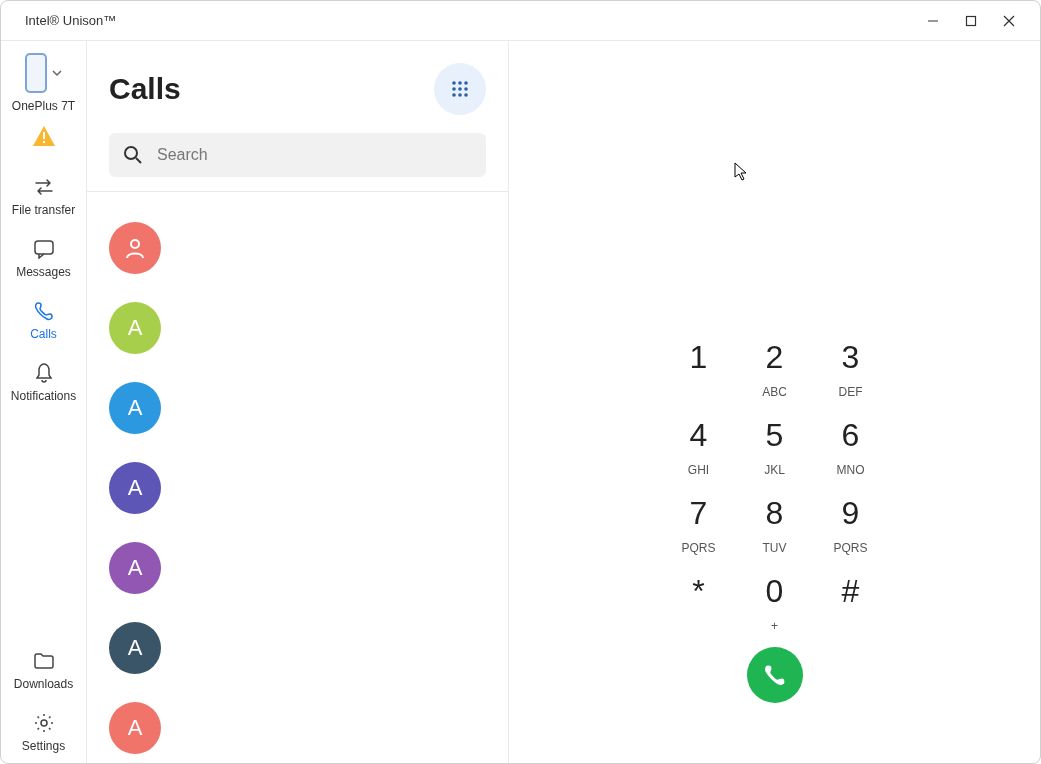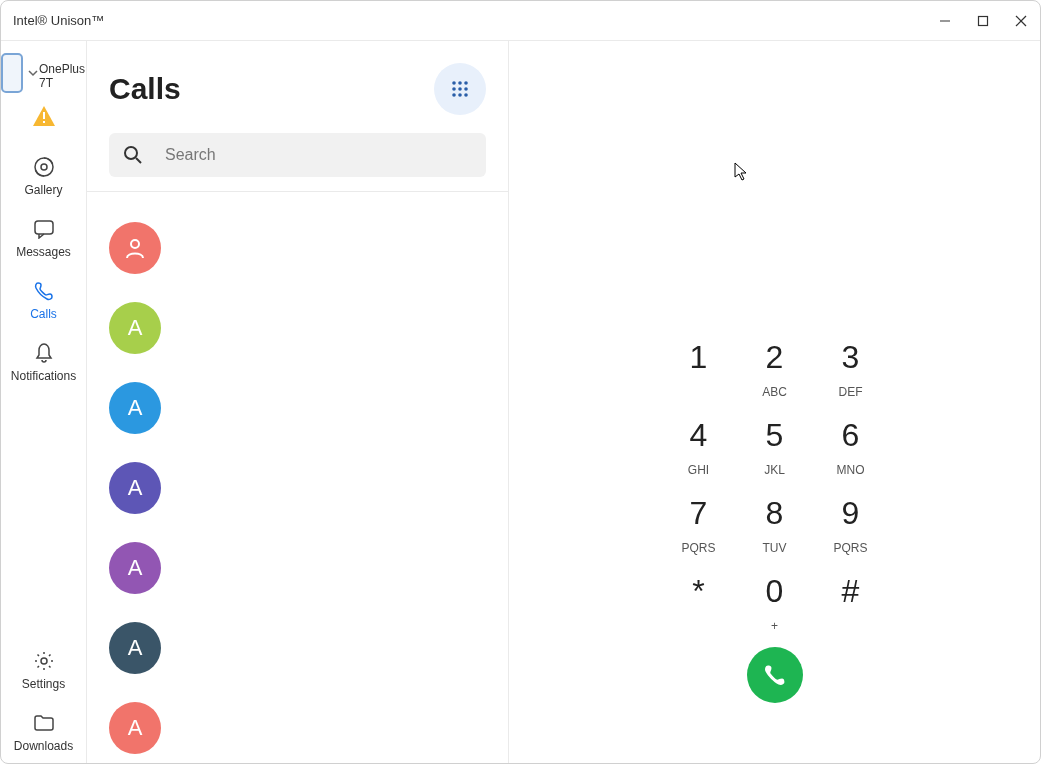--- a/index.html
+++ b/index.html
@@ -12,21 +12,21 @@
       display: flex;
       flex-direction: column;
       border: 1px solid #d0d0d0;
       border-radius: 8px;
     }
     .titlebar {
       height: 40px;
       display: flex;
       align-items: center;
       justify-content: space-between;
-      padding: 0 12px;
+      padding: 0 24px;
       border-bottom: 1px solid #eaeaea;
     }
     .titlebar-title {
       font-size: 13px;
       color: #333;
     }
     .titlebar-controls {
       display: flex;
       gap: 24px;
       align-items: center;
@@ -48,21 +48,21 @@
     .sidebar {
       width: 86px;
       border-right: 1px solid #eaeaea;
       display: flex;
       flex-direction: column;
       align-items: center;
       padding-top: 12px;
     }
     .device {
       display: flex;
-      flex-direction: row;
+      flex-direction: column;
       align-items: center;
       margin-bottom: 4px;
       cursor: pointer;
     }
     .device-row {
       display: flex;
       align-items: center;
       gap: 4px;
     }
     .phone-rect {
@@ -141,21 +141,21 @@
       cursor: pointer;
     }
     .search-box {
       margin-top: 18px;
       height: 44px;
       background: #f1f1f1;
       border-radius: 6px;
       display: flex;
       align-items: center;
       padding: 0 14px;
-      gap: 22px;
+      gap: 14px;
     }
     .search-input {
       flex: 1;
       border: none;
       background: transparent;
       font-size: 16px;
       outline: none;
       color: #333;
     }
     .search-input::placeholder {
@@ -269,32 +269,30 @@
       <span class="device-label">OnePlus 7T</span>
     </div>
     <div class="warning-triangle">
       <svg width="24" height="22" viewBox="0 0 24 22">
           <polygon points="12,1 23,21 1,21" fill="#f7b731"></polygon>
           <rect x="11" y="7" width="2" height="7" fill="#fff"></rect>
           <rect x="11" y="16" width="2" height="2" fill="#fff"></rect>
         </svg>
     </div>
 
-
     <div class="sidebar-item">
       <span class="icon">
-        <svg width="22" height="22" viewBox="0 0 22 22">
-            <circle cx="11" cy="11" r="9" stroke="#444" stroke-width="1.5" fill="none"></circle>
-            <path d="M11 2 A9 9 0 0 1 19.5 8" stroke="#444" stroke-width="1.5" fill="none"></path>
-            <path d="M11 20 A9 9 0 0 1 2.5 14" stroke="#444" stroke-width="1.5" fill="none"></path>
-            <circle cx="11" cy="11" r="3" stroke="#444" stroke-width="1.5" fill="none"></circle>
-          </svg>
-      </span>
-      <span class="label">Gallery</span>
-    </div>
+        <svg width="22" height="18" viewBox="0 0 22 18">
+            <path d="M3 5 L17 5 M17 5 L14 2 M17 5 L14 8" stroke="#444" stroke-width="1.5" fill="none" stroke-linecap="round"></path>
+            <path d="M19 13 L5 13 M5 13 L8 10 M5 13 L8 16" stroke="#444" stroke-width="1.5" fill="none" stroke-linecap="round"></path>
+          </svg>
+      </span>
+      <span class="label">File transfer</span>
+    </div>
+
 
     <div class="sidebar-item">
       <span class="icon">
         <svg width="22" height="20" viewBox="0 0 22 20">
             <rect x="2" y="2" width="18" height="13" rx="3" stroke="#444" stroke-width="1.5" fill="none"></rect>
             <path d="M6 15 L6 19 L11 15" stroke="#444" stroke-width="1.5" fill="none"></path>
           </svg>
       </span>
       <span class="label">Messages</span>
     </div>
@@ -315,35 +313,35 @@
             <path d="M8 18 C8 19 9 20 10 20 C11 20 12 19 12 18" stroke="#444" stroke-width="1.5" fill="none"></path>
           </svg>
       </span>
       <span class="label">Notifications</span>
     </div>
 
     <div class="sidebar-spacer"></div>
 
     <div class="sidebar-item">
       <span class="icon">
+        <svg width="22" height="18" viewBox="0 0 22 18">
+            <path d="M2 4 C2 3 3 2 4 2 L8 2 L10 4 L18 4 C19 4 20 5 20 6 L20 14 C20 15 19 16 18 16 L4 16 C3 16 2 15 2 14 Z" stroke="#444" stroke-width="1.5" fill="none"></path>
+          </svg>
+      </span>
+      <span class="label">Downloads</span>
+    </div>
+
+    <div class="sidebar-item">
+      <span class="icon">
         <svg width="22" height="22" viewBox="0 0 22 22">
             <circle cx="11" cy="11" r="3" stroke="#444" stroke-width="1.5" fill="none"></circle>
             <path d="M11 2 L11 4 M11 18 L11 20 M20 11 L18 11 M4 11 L2 11 M17.5 4.5 L16 6 M6 16 L4.5 17.5 M17.5 17.5 L16 16 M6 6 L4.5 4.5" stroke="#444" stroke-width="1.5"></path>
           </svg>
       </span>
       <span class="label">Settings</span>
-    </div>
-
-    <div class="sidebar-item">
-      <span class="icon">
-        <svg width="22" height="18" viewBox="0 0 22 18">
-            <path d="M2 4 C2 3 3 2 4 2 L8 2 L10 4 L18 4 C19 4 20 5 20 6 L20 14 C20 15 19 16 18 16 L4 16 C3 16 2 15 2 14 Z" stroke="#444" stroke-width="1.5" fill="none"></path>
-          </svg>
-      </span>
-      <span class="label">Downloads</span>
     </div>
   </div>
 
   <div class="contacts-pane">
     <div class="contacts-header">
       <div class="header-row">
         <h1 class="page-title">Calls</h1>
         <div class="dialpad-toggle">
           <svg width="22" height="22" viewBox="0 0 22 22">
             <circle cx="5" cy="5" r="1.8" fill="#2a5ea8"></circle>

